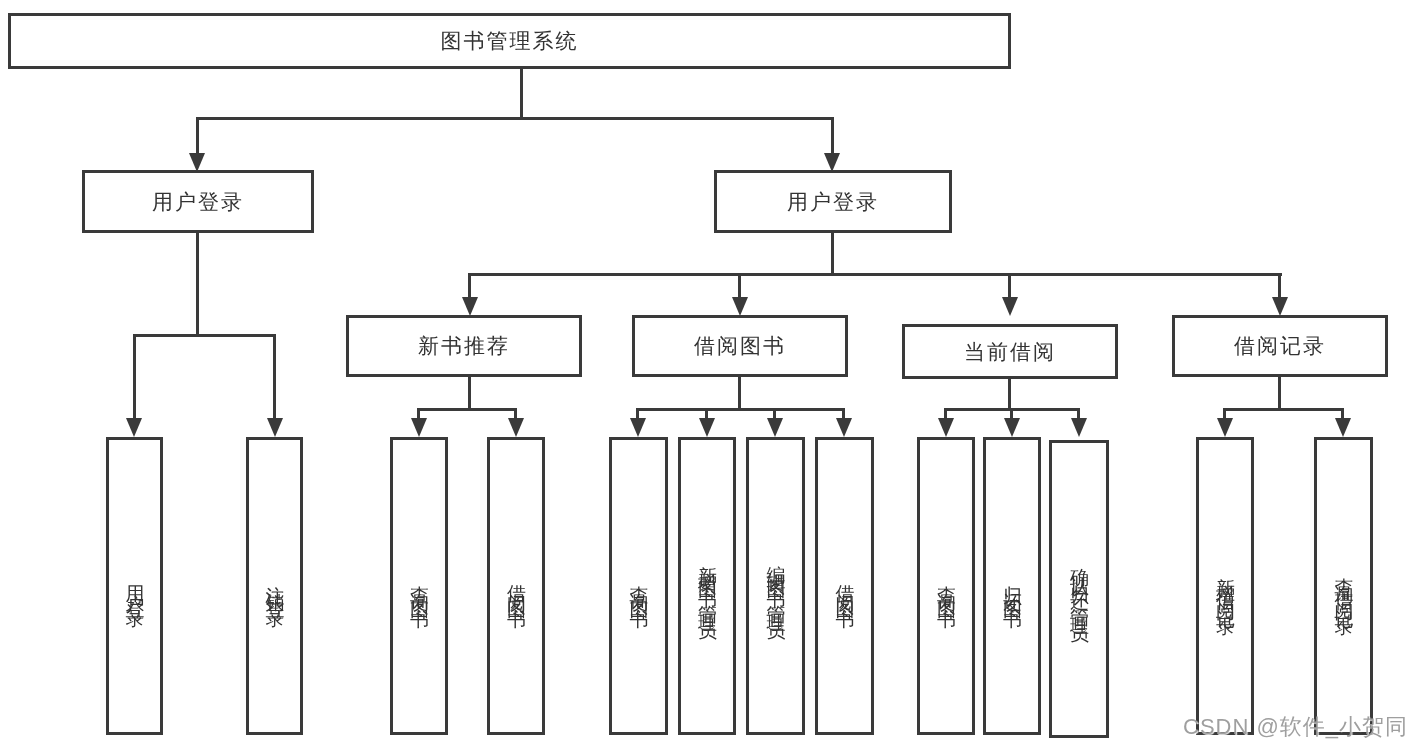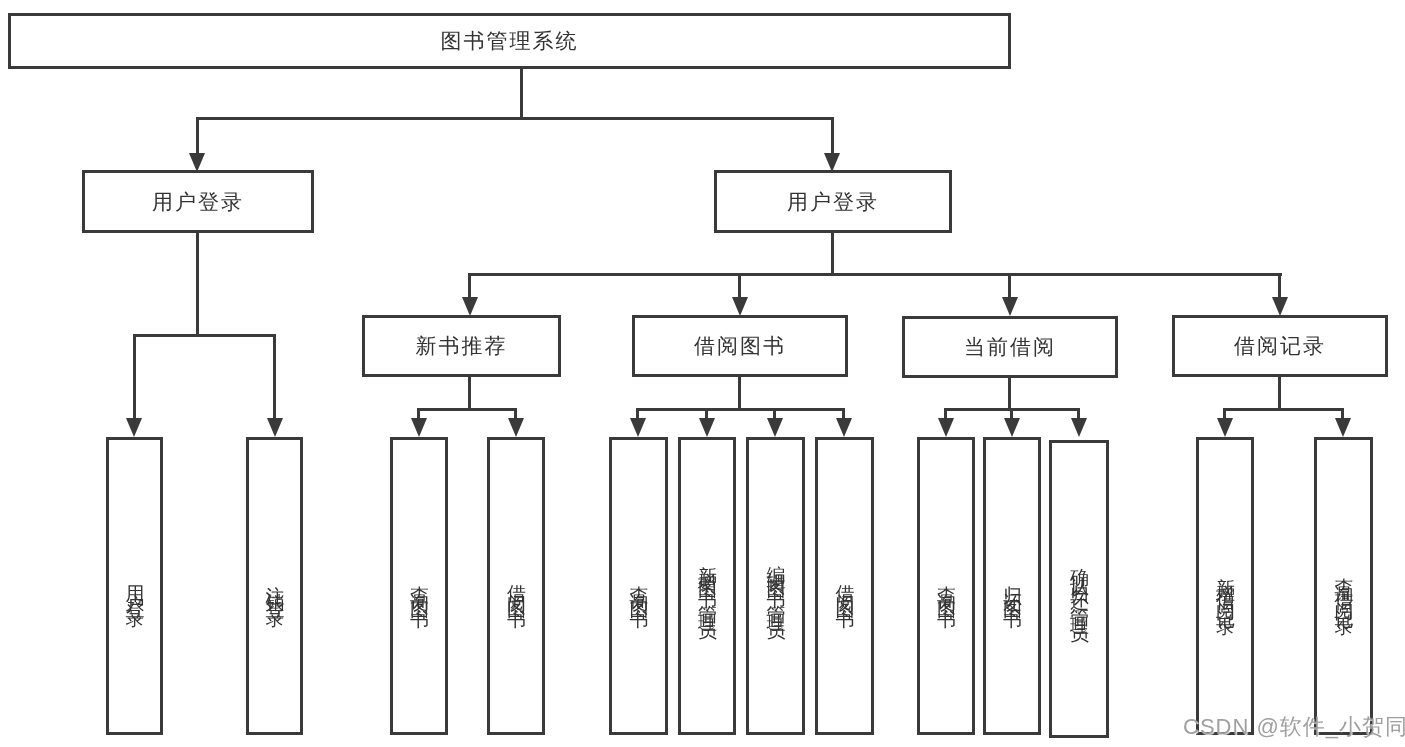--- a/index.html
+++ b/index.html
@@ -69,27 +69,27 @@
   <i class="lh" style="left:468px;top:273px;width:814px"></i>
   <i class="lv" style="left:468px;top:273px;height:24px"></i>
   <i class="lv" style="left:738px;top:273px;height:24px"></i>
   <i class="lv" style="left:1008px;top:273px;height:24px"></i>
   <i class="lv" style="left:1278px;top:273px;height:24px"></i>
   <i class="ar" style="left:462px;top:297px"></i>
   <i class="ar" style="left:732px;top:297px"></i>
   <i class="ar" style="left:1002px;top:297px"></i>
   <i class="ar" style="left:1272px;top:297px"></i>
 
-  <div class="node" style="left:362px;top:315px;width:199px;height:62px">
+  <div class="node" style="left:346px;top:315px;width:236px;height:62px">
     <span>新书推荐</span>
   </div>
   <div class="node" style="left:632px;top:315px;width:216px;height:62px">
     <span>借阅图书</span>
   </div>
-  <div class="node" style="left:902px;top:316px;width:216px;height:62px">
+  <div class="node" style="left:902px;top:324px;width:216px;height:55px">
     <span>当前借阅</span>
   </div>
   <div class="node" style="left:1172px;top:315px;width:216px;height:62px">
     <span>借阅记录</span>
   </div>
 
   <i class="lv" style="left:468px;top:377px;height:34px"></i>
   <i class="lv" style="left:738px;top:377px;height:34px"></i>
   <i class="lv" style="left:1008px;top:377px;height:34px"></i>
   <i class="lv" style="left:1278px;top:377px;height:34px"></i>

